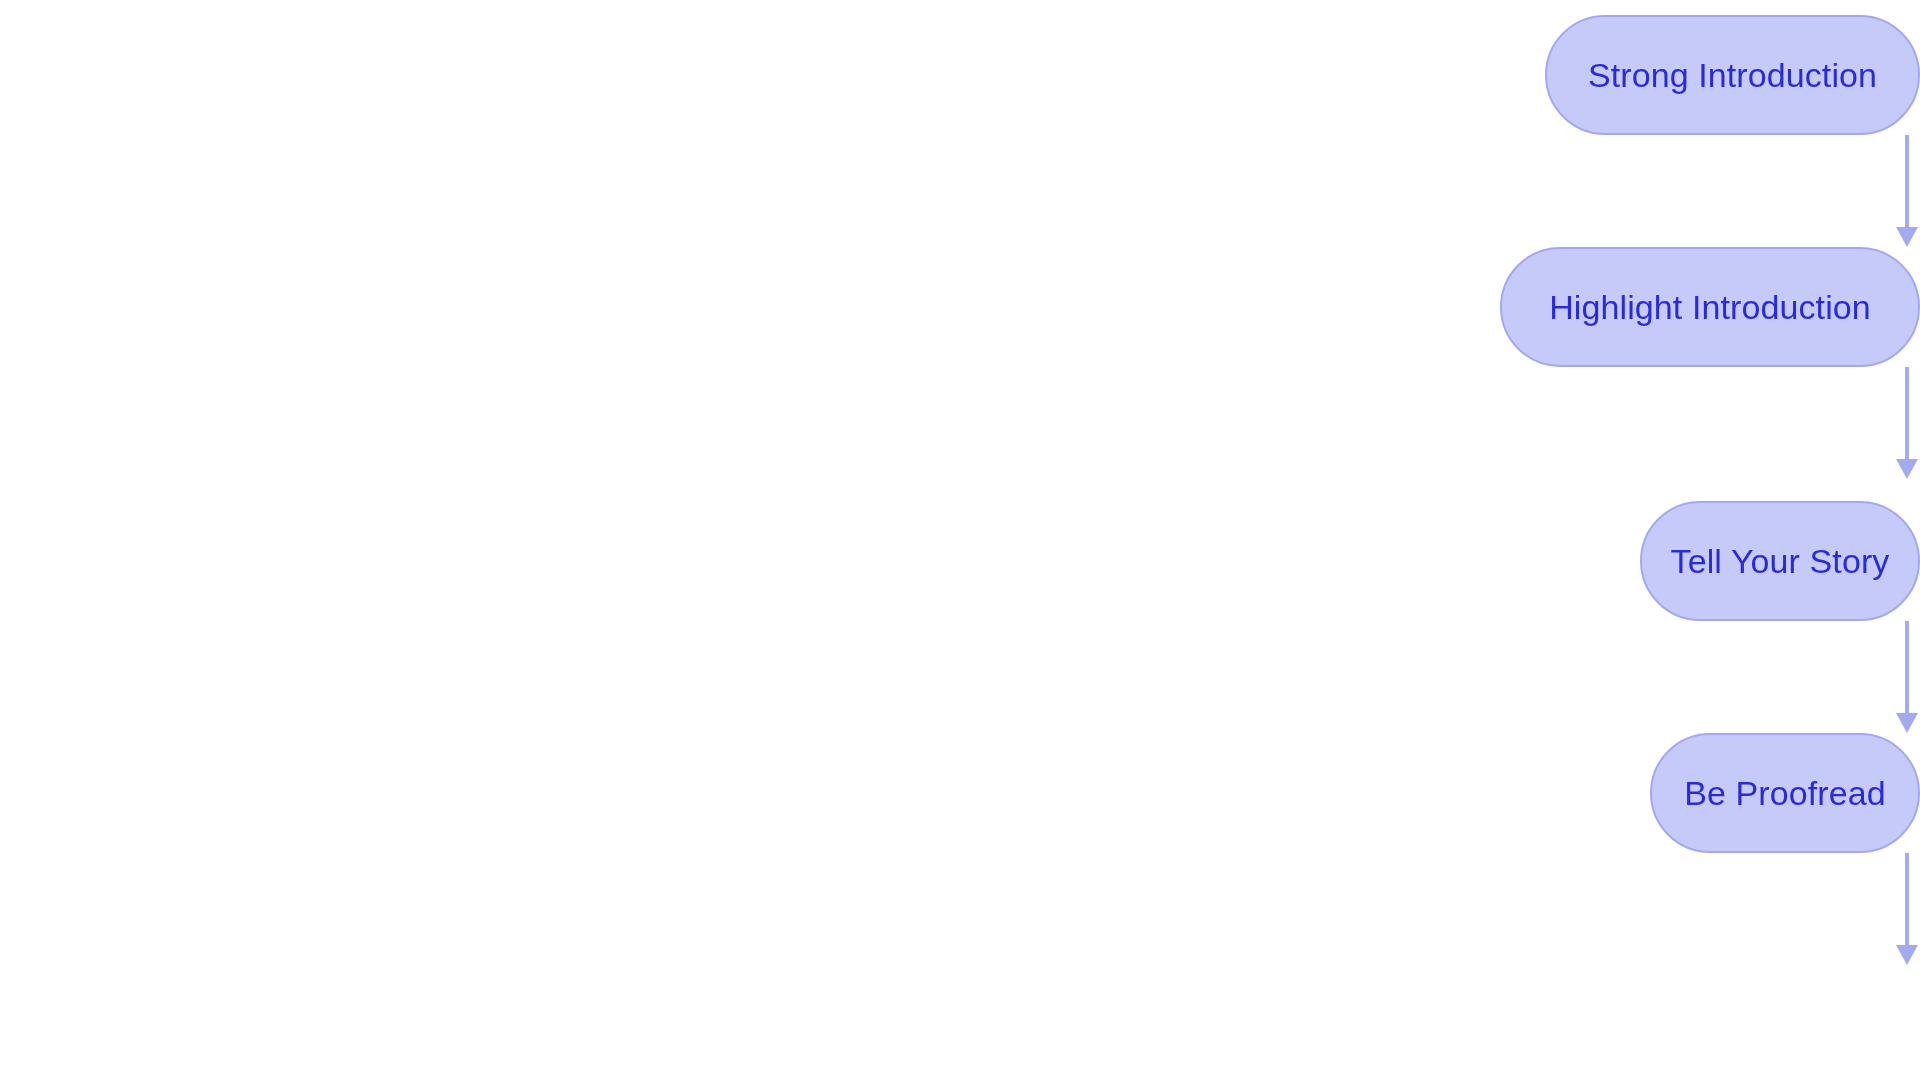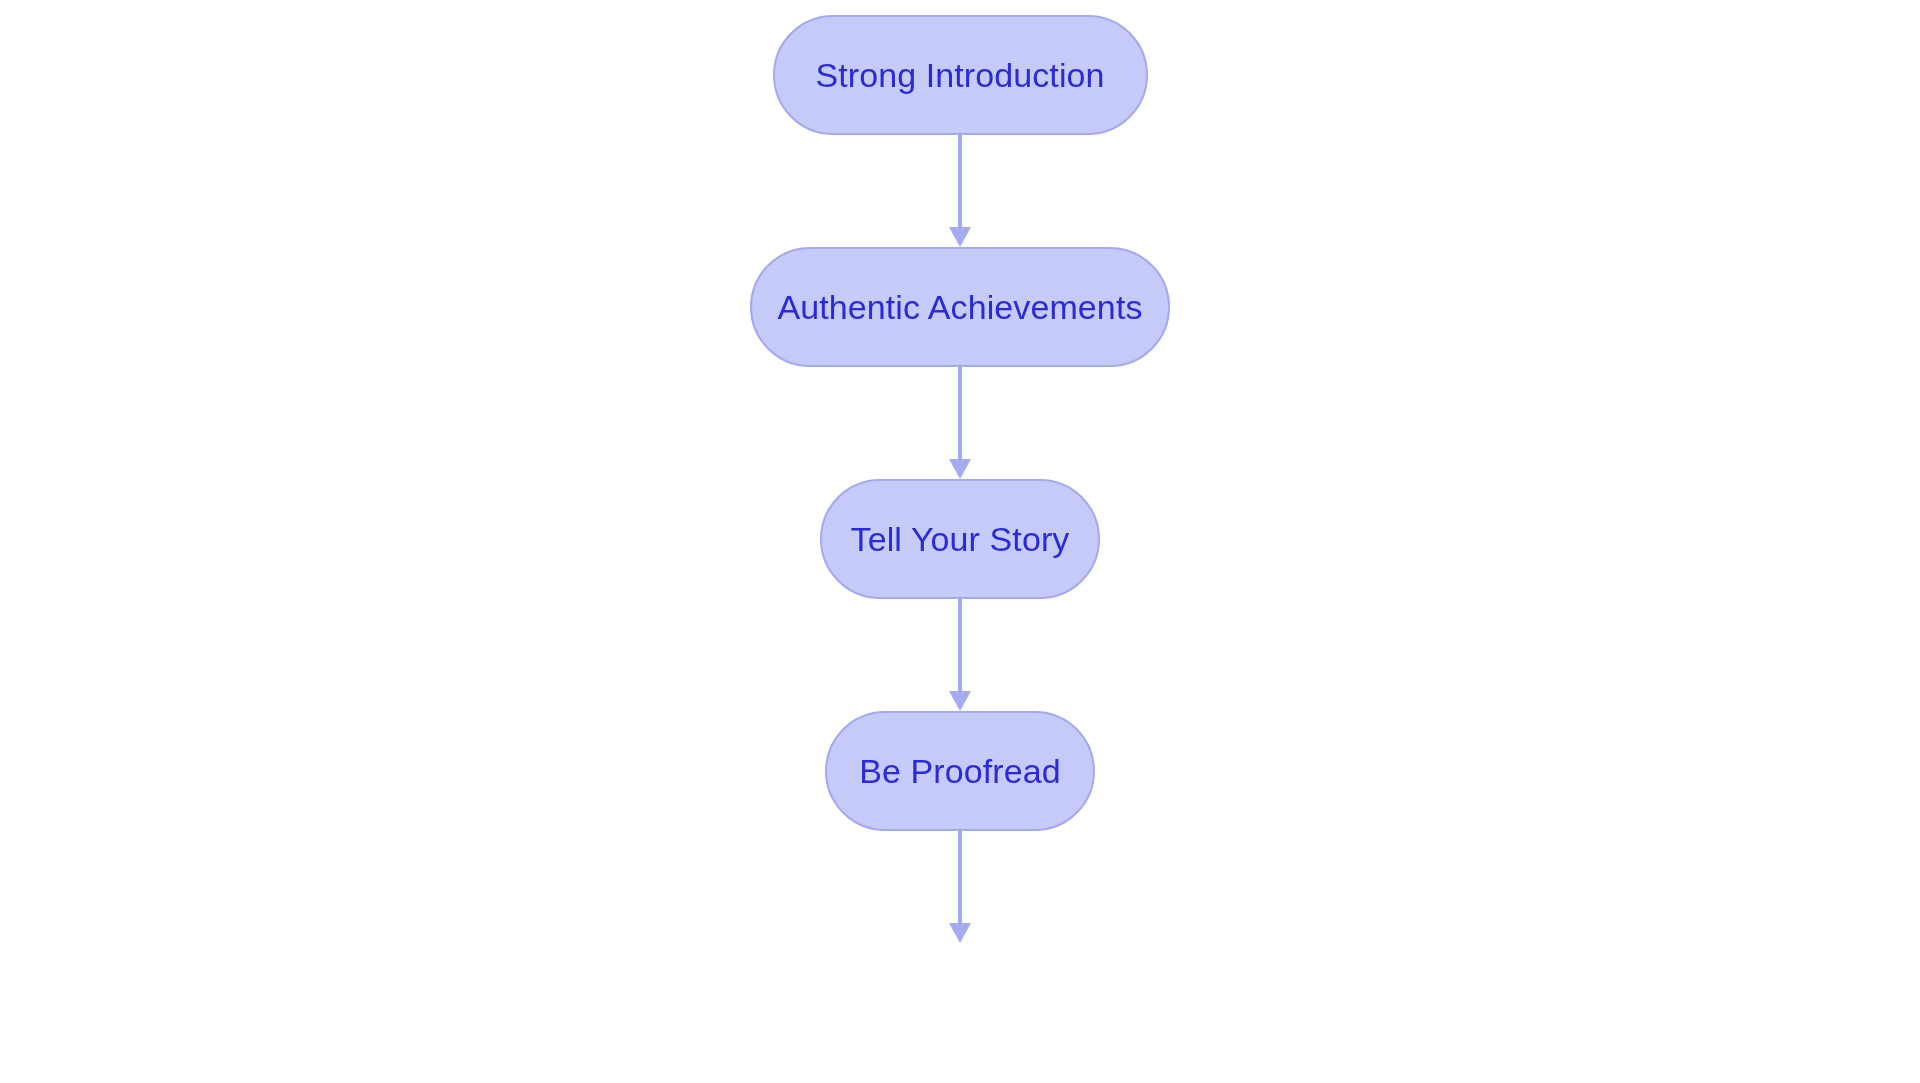--- a/index.html
+++ b/index.html
@@ -23,21 +23,21 @@
 
   
   .flow-stack {
     position: absolute;
     left: 0;
     top: 0;
     width: 1920px;
     height: 1083px;
     display: flex;
     flex-direction: column;
-    align-items: center;
+    align-items: flex-end;
     justify-content: flex-start;
     padding-top: 15px;
     box-sizing: border-box;
   }
 
   
   .node {
     box-sizing: border-box;
     height: 120px;
     background: #c6caf9;
@@ -54,21 +54,21 @@
     font-weight: 400;
     color: #2a2ad8;
     line-height: 1;
     letter-spacing: 0.1px;
     white-space: nowrap;
     user-select: none;
   }
 
   .n0 { width: 375px; }
   .n1 { width: 420px; }
-  .n2 { width: 280px; }
+  .n2 { width: 280px; margin-top: 22px; }
   .n3 { width: 270px; }
   .n4 { width: 345px; }
 
   
   .connector {
     flex: 0 0 auto;
     width: 26px;
     height: 112px;
     position: relative;
   }
@@ -102,21 +102,21 @@
     <div class="node n0">
       <span class="node-label">Strong Introduction</span>
     </div>
 
     <div class="connector">
       <div class="shaft"></div>
       <div class="head"></div>
     </div>
 
     <div class="node n1">
-      <span class="node-label">Authentic Achievements</span>
+      <span class="node-label">Highlight Introduction</span>
     </div>
 
     <div class="connector">
       <div class="shaft"></div>
       <div class="head"></div>
     </div>
 
     <div class="node n2">
       <span class="node-label">Tell Your Story</span>
     </div>

